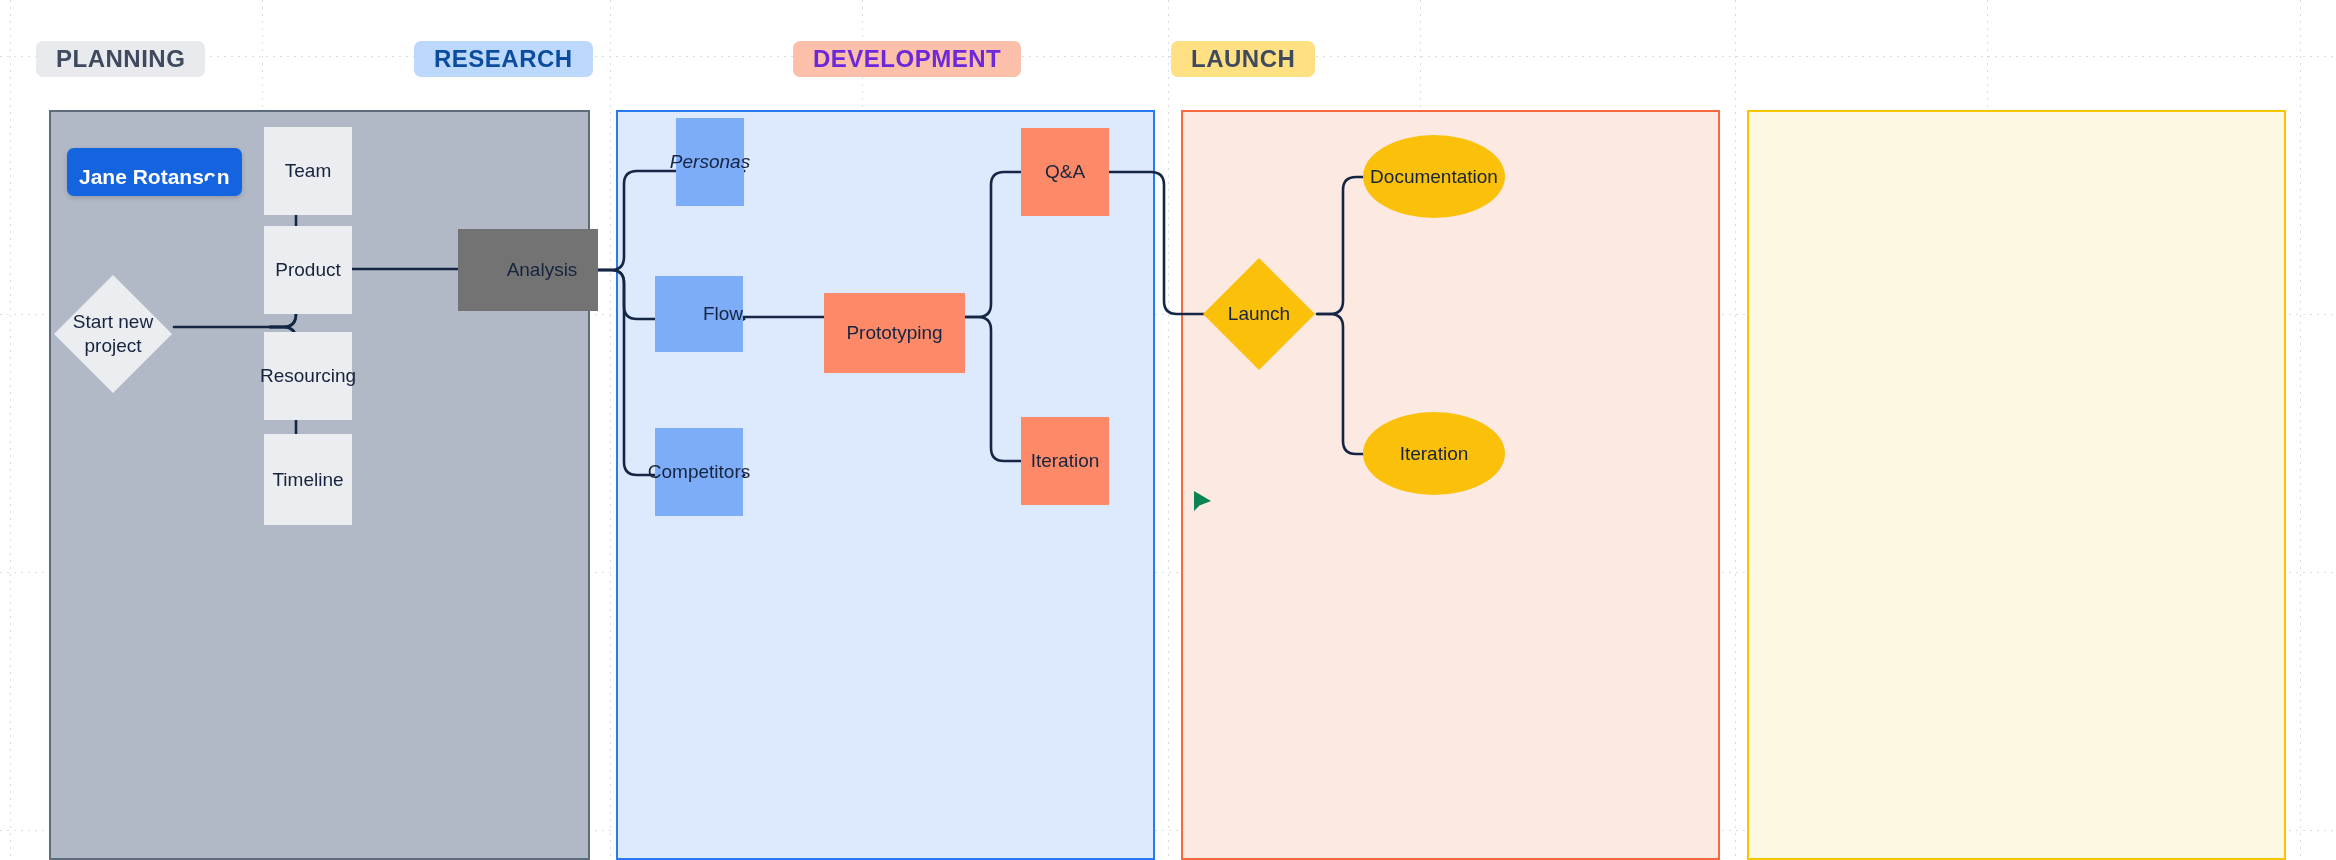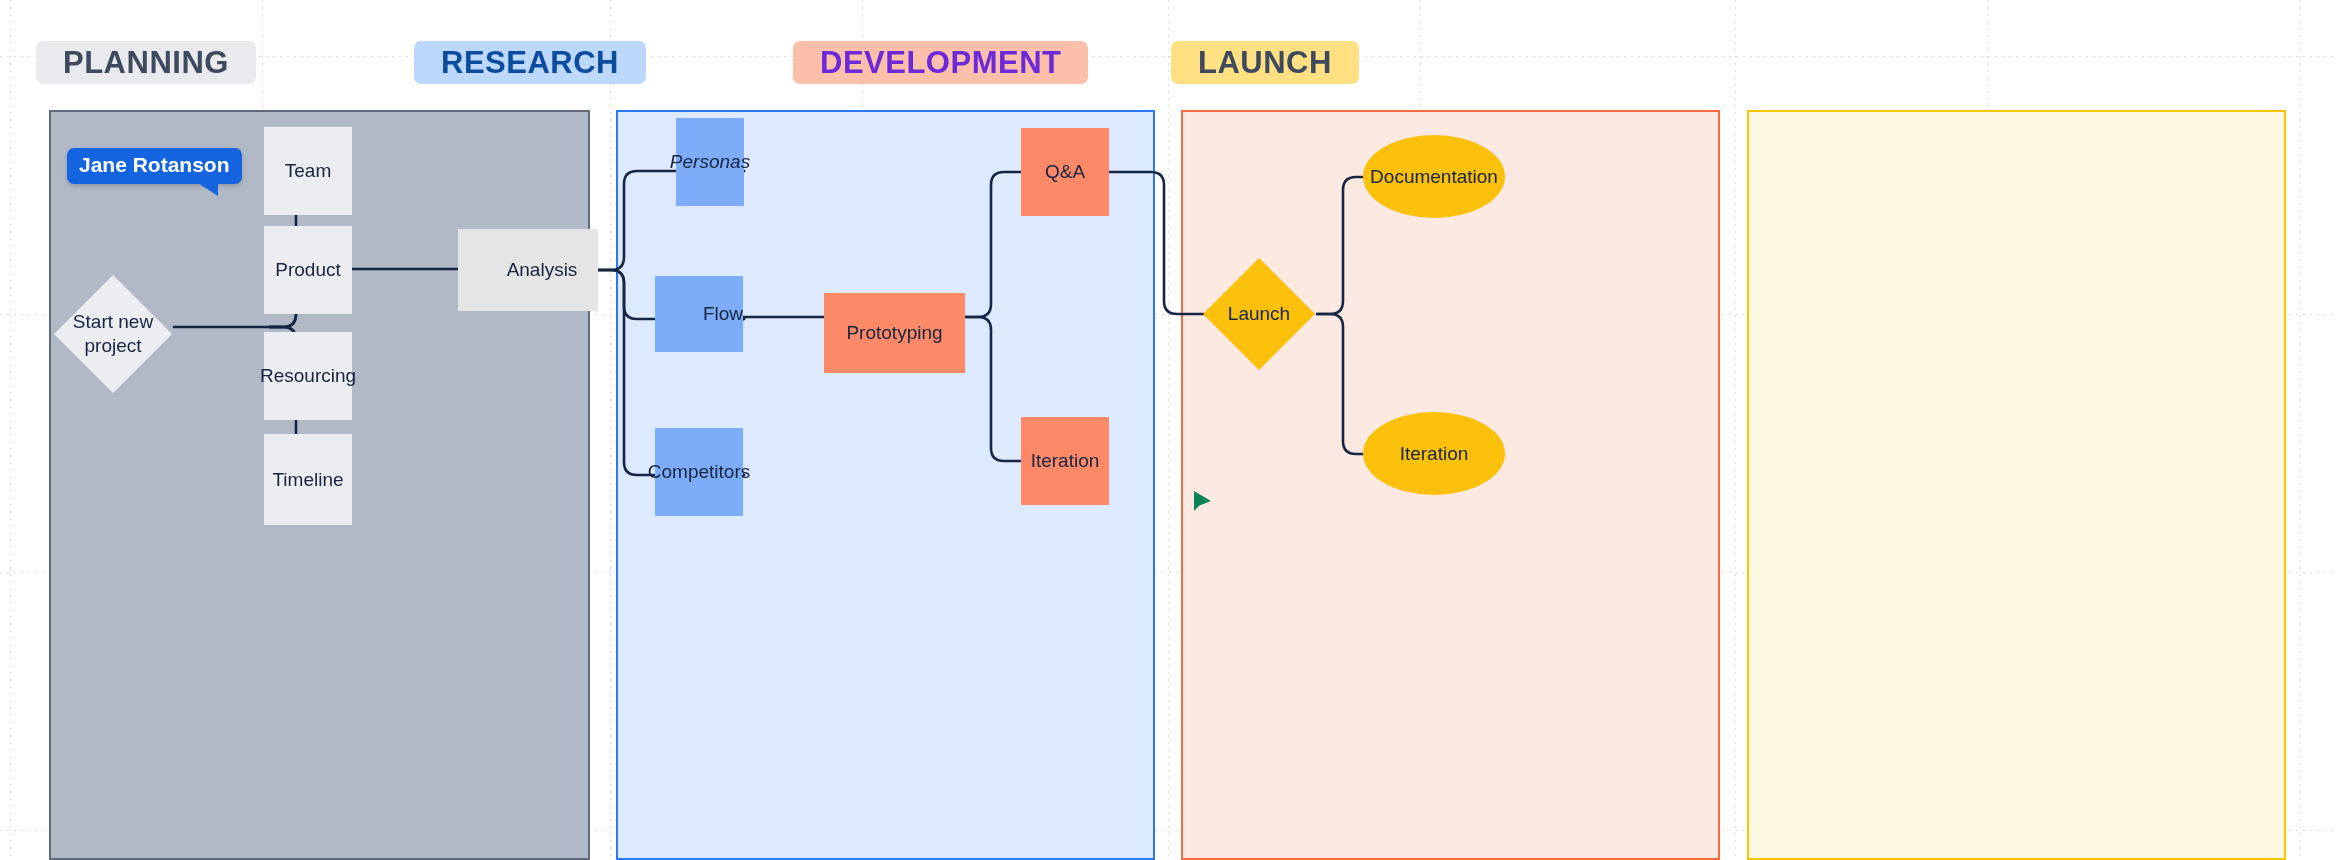--- a/index.html
+++ b/index.html
@@ -26,24 +26,24 @@
       #d9dce1 0px, #d9dce1 2px, transparent 2px, transparent 7px);
   }
 
   
   .lane {
     position: absolute;
     box-sizing: border-box;
   }
   .lane-label {
     position: absolute;
-    font-size: 31px;
+    font-size: 24px;
     font-weight: bold;
     letter-spacing: 0.5px;
-    padding: 5px 27px;
+    padding: 5px 20px;
     border-radius: 7px;
     color: #3f4a5f;
     white-space: nowrap;
     line-height: 1.08;
   }
 
   
   .node {
     position: absolute;
     box-sizing: border-box;
@@ -78,21 +78,21 @@
     pointer-events: none;
     overflow: visible;
   }
 
   
   .cursor-label {
     position: absolute;
     color: #ffffff;
     font-size: 21px;
     font-weight: bold;
-    padding: 4px 12px 7px 12px;
+    padding: 16px 12px 7px 12px;
     border-radius: 7px;
     white-space: nowrap;
     box-shadow: 0 2px 5px rgba(0,0,0,0.18);
     line-height: 1.2;
   }
   .cursor-arrow {
     position: absolute;
     width: 0; height: 0;
   }
 </style>
@@ -172,21 +172,21 @@
   <div class="node" style="left:264px;top:226px;width:88px;height:88px;background:#ebedf0;">
     <span>Product</span>
   </div>
   <div class="node" style="left:264px;top:332px;width:88px;height:88px;background:#ebedf0;">
     <span style="white-space:nowrap;">Resourcing</span>
   </div>
   <div class="node" style="left:264px;top:434px;width:88px;height:91px;background:#ebedf0;">
     <span>Timeline</span>
   </div>
 
-  <div class="node" style="left:458px;top:229px;width:140px;height:82px;background:#e5e5e5;padding-left:28px;">
+  <div class="node" style="left:458px;top:229px;width:140px;height:82px;background:#737373;padding-left:28px;">
     <span>Analysis</span>
   </div>
   <div class="node" style="left:676px;top:118px;width:68px;height:88px;background:#7dadf8;font-style:italic;">
     <span style="white-space:nowrap;">Personas</span>
   </div>
   <div class="node" style="left:655px;top:276px;width:88px;height:76px;background:#7dadf8;justify-content:flex-end;">
     <span>Flow</span>
   </div>
   <div class="node" style="left:655px;top:428px;width:88px;height:88px;background:#7dadf8;">
     <span style="white-space:nowrap;">Competitors</span>

